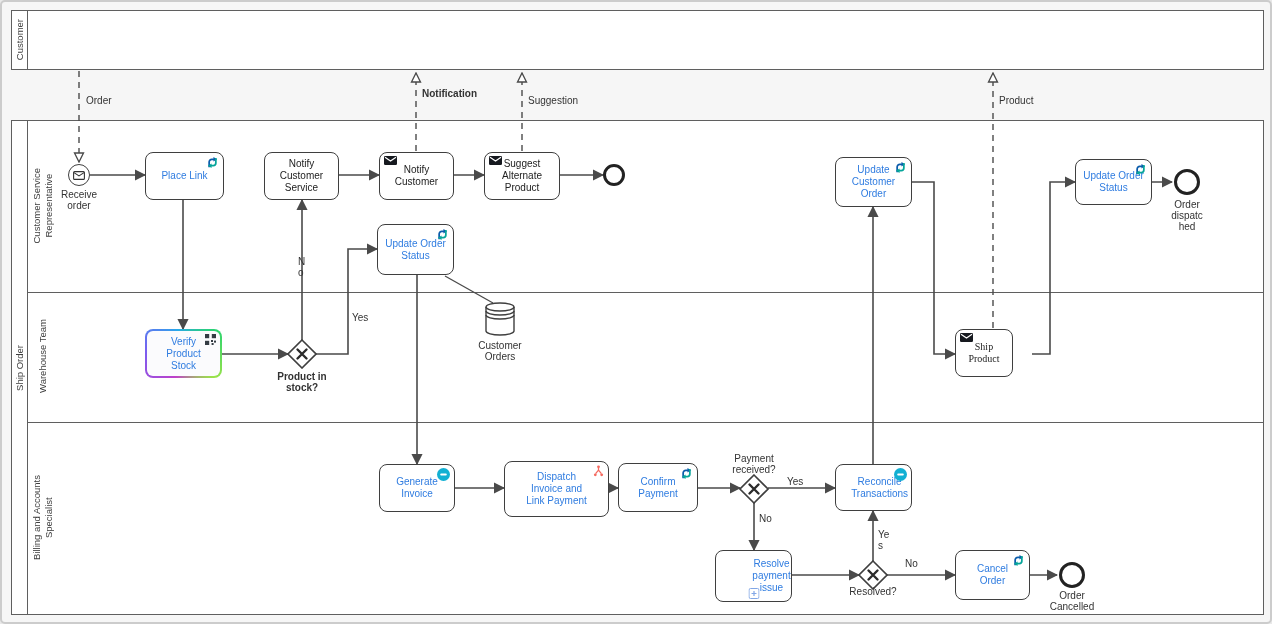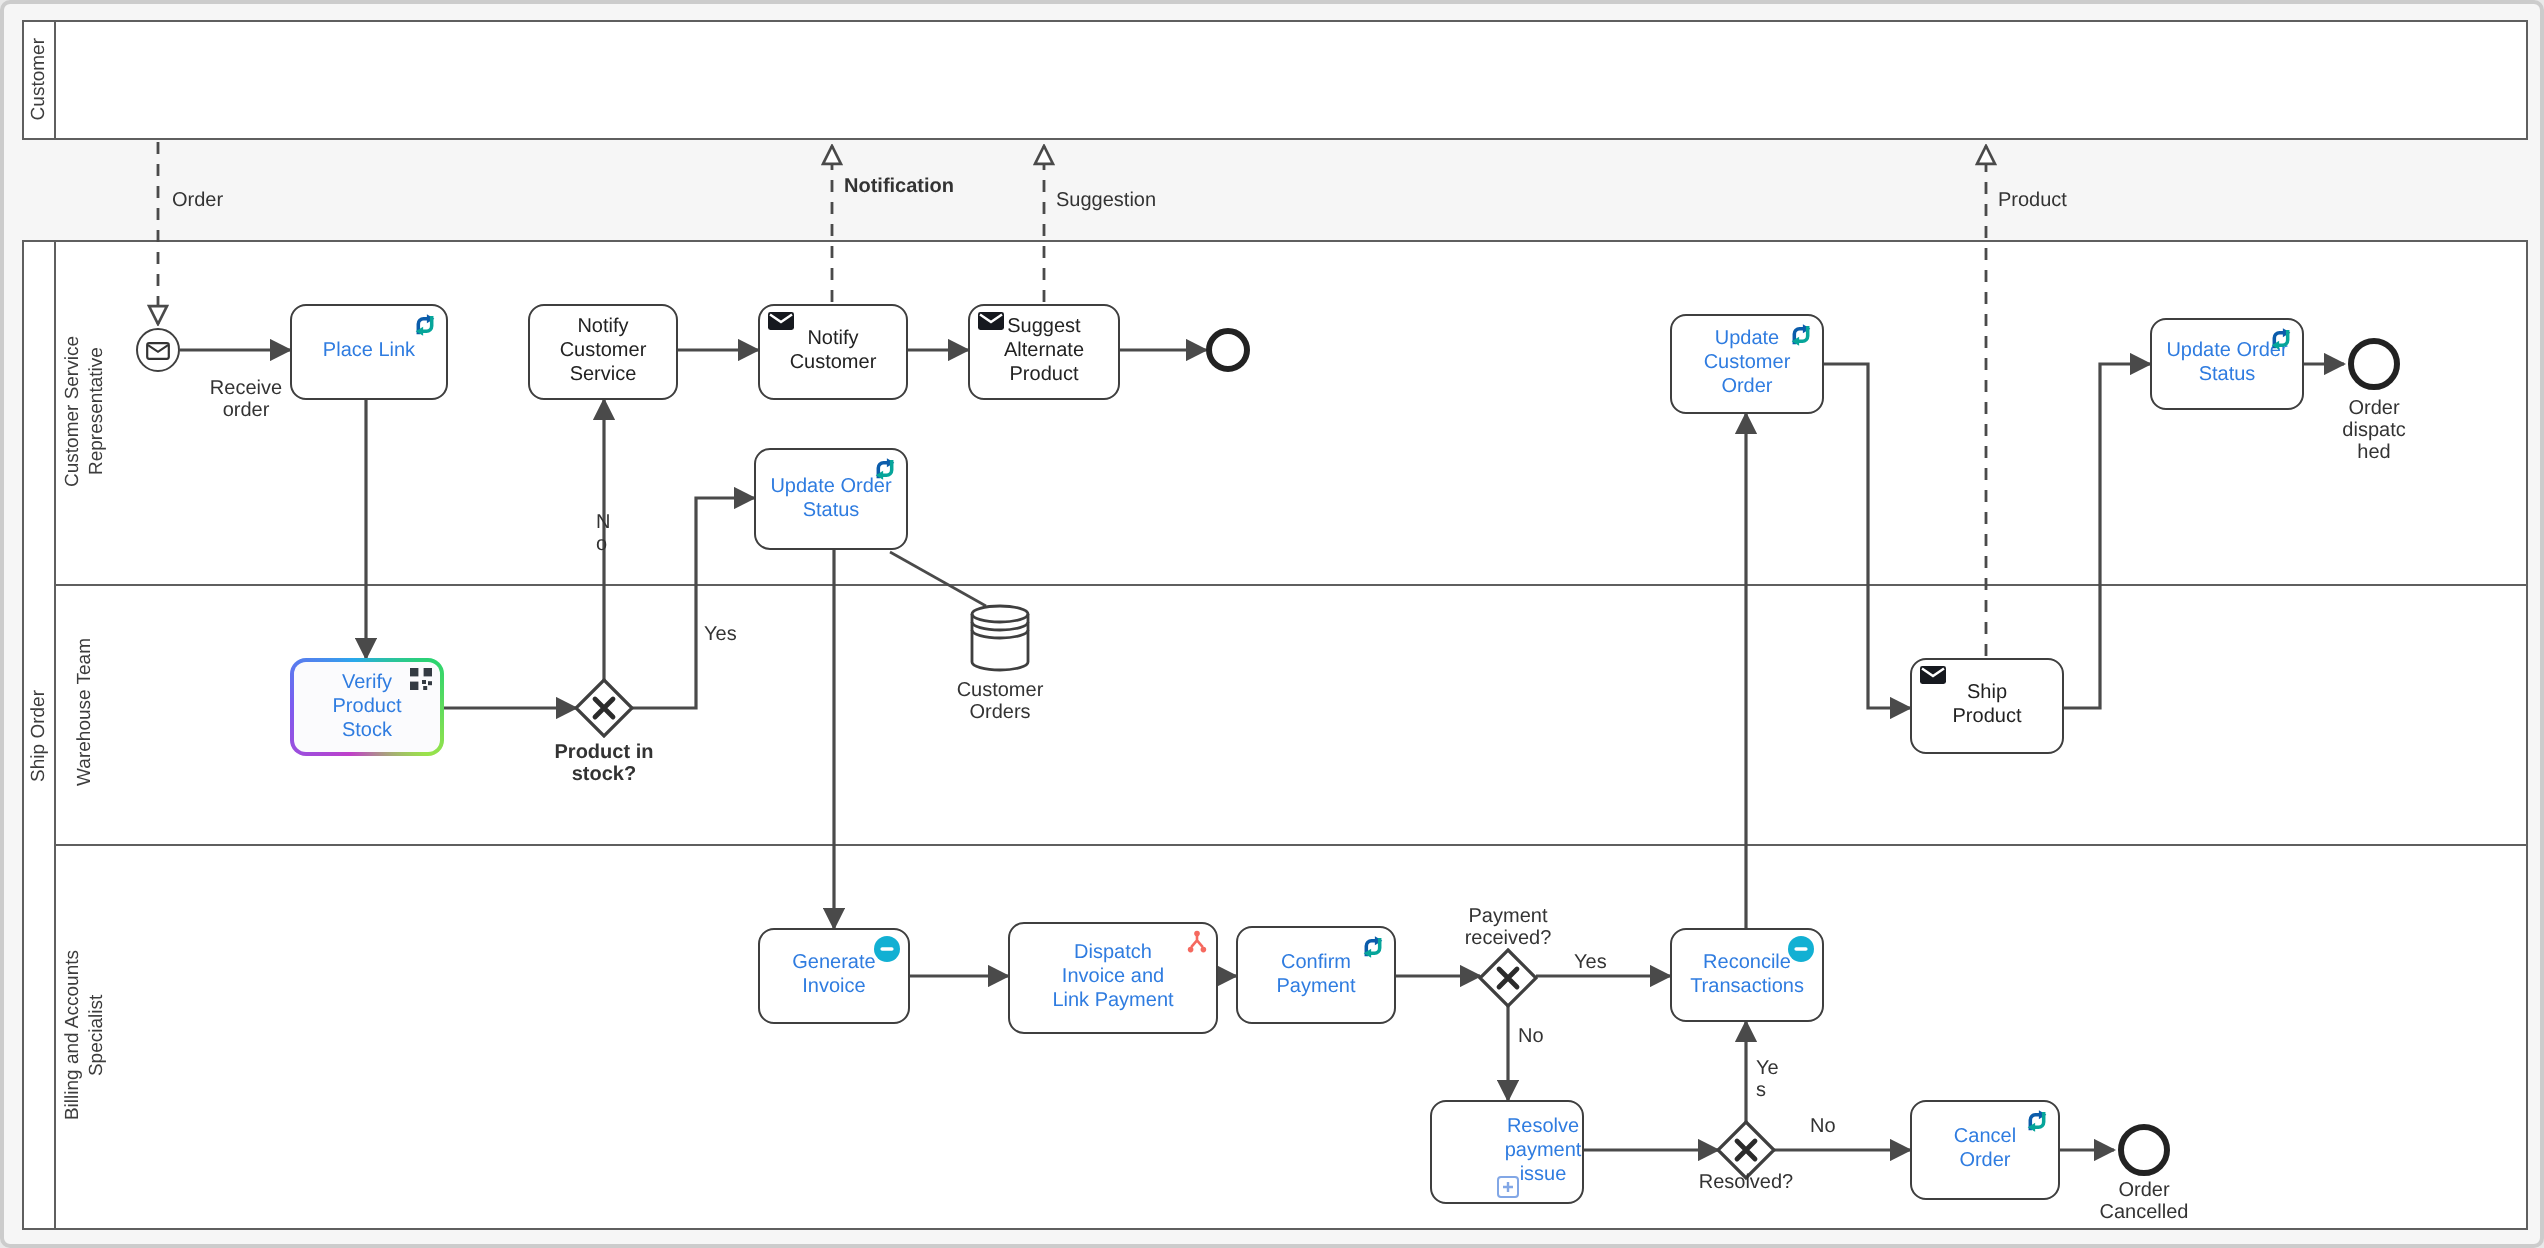--- a/index.html
+++ b/index.html
@@ -120,21 +120,21 @@
       <div class="edge-label" style="left: 84px; top: 93px;">Order</div>
       <div class="edge-label" style="left: 420px; top: 86px; font-weight: bold;">Notification</div>
       <div class="edge-label" style="left: 526px; top: 93px;">Suggestion</div>
       <div class="edge-label" style="left: 997px; top: 93px;">Product</div>
       <div class="event start" style="left: 66px; top: 162px; width: 22px; height: 22px;">
         <div style="line-height: 0;"><svg width="12" height="9" viewBox="0 0 12 9">
             <rect x="0.6" y="0.6" width="10.8" height="7.8" rx="1" fill="#fff" stroke="#333" stroke-width="1.1"></rect>
             <path d="M1 1.6 L6 4.9 L11 1.6" fill="none" stroke="#333" stroke-width="1.1"></path>
           </svg></div>
       </div>
-      <div class="node-ext-label" style="left: 54px; top: 187px; width: 46px; margin-left: 44px;">Receive
+      <div class="node-ext-label" style="left: 54px; top: 187px; width: 46px;">Receive
 order</div>
       <div class="task" style="left: 143px; top: 150px; width: 79px; height: 48px;">
         <div class="task-label blue">Place Link</div>
         <div class="task-icon pos-tr"><svg width="13" height="13" viewBox="0 0 14 14">
             <path d="M3.4 12 V6.4 A2.8 2.8 0 0 1 6.2 3.6 H8.6" fill="none" stroke="#0b5cab" stroke-width="1.9"></path>
             <path d="M8 1.2 L12 3.6 8 6 Z" fill="#0b5cab"></path>
             <path d="M10.6 2.2 v5.4 a2.8 2.8 0 0 1 -2.8 2.8 H5.4" fill="none" stroke="#06a59a" stroke-width="1.9"></path>
             <path d="M6 8 L2 10.4 6 12.8 Z" fill="#06a59a"></path>
           </svg></div>
       </div>
@@ -214,21 +214,21 @@
           <path d="M10.5 10.5 L19.5 19.5 M19.5 10.5 L10.5 19.5" stroke="#2b2b2b" stroke-width="2.4" stroke-linecap="round"></path>
         </svg></div>
       <div class="node-ext-label" style="left: 268px; top: 369px; width: 64px; font-weight: bold;">Product in
 stock?</div>
       <div class="datastore" style="left: 483px; top: 300px;"><svg width="30" height="34" viewBox="0 0 30 34">
           <path d="M1 5 a14 4 0 0 1 28 0 v24 a14 4 0 0 1 -28 0 Z" fill="#fff" stroke="#3f3f3f" stroke-width="1.4"></path>
           <path d="M1 5 a14 4 0 0 0 28 0 M1 9 a14 4 0 0 0 28 0 M1 13 a14 4 0 0 0 28 0" fill="none" stroke="#3f3f3f" stroke-width="1.4"></path>
         </svg></div>
       <div class="node-ext-label" style="left: 468px; top: 338px; width: 60px;">Customer
 Orders</div>
-      <div class="task" style="left: 953px; top: 327px; width: 77px; height: 48px;">
+      <div class="task" style="left: 953px; top: 327px; width: 58px; height: 48px; font-family: Liberation Serif, serif;">
         <div class="task-label">Ship
 Product</div>
         <div class="task-icon pos-tl"><svg width="13" height="9" viewBox="0 0 13 9">
             <rect width="13" height="9" rx="1.2" fill="#16191f"></rect>
             <path d="M1 1.2 L6.5 5 L12 1.2" fill="none" stroke="#fff" stroke-width="1.2"></path>
           </svg></div>
       </div>
       <div class="task" style="left: 377px; top: 462px; width: 76px; height: 48px;">
         <div class="task-label blue">Generate
 Invoice</div>
@@ -257,21 +257,21 @@
             <path d="M10.6 2.2 v5.4 a2.8 2.8 0 0 1 -2.8 2.8 H5.4" fill="none" stroke="#06a59a" stroke-width="1.9"></path>
             <path d="M6 8 L2 10.4 6 12.8 Z" fill="#06a59a"></path>
           </svg></div>
       </div>
       <div class="gateway" style="left: 737px; top: 472px;"><svg width="30" height="30" viewBox="0 0 30 30">
           <path d="M15 1 L29 15 15 29 1 15 Z" fill="#fff" stroke="#3f3f3f" stroke-width="1.6"></path>
           <path d="M10.5 10.5 L19.5 19.5 M19.5 10.5 L10.5 19.5" stroke="#2b2b2b" stroke-width="2.4" stroke-linecap="round"></path>
         </svg></div>
       <div class="node-ext-label" style="left: 717px; top: 451px; width: 70px;">Payment
 received?</div>
-      <div class="task" style="left: 833px; top: 462px; width: 77px; height: 47px;">
+      <div class="task" style="left: 833px; top: 462px; width: 77px; height: 47px; justify-content: flex-end;">
         <div class="task-label blue">Reconcile
 Transactions</div>
         <div class="task-icon pos-tr"><svg width="13" height="13" viewBox="0 0 13 13">
             <circle cx="6.5" cy="6.5" r="6.5" fill="#12b0d3"></circle>
             <rect x="3.2" y="5.6" width="6.6" height="1.8" rx="0.9" fill="#fff"></rect>
           </svg></div>
       </div>
       <div class="task" style="left: 713px; top: 548px; width: 77px; height: 52px; padding-left: 36px;">
         <div class="task-label blue">Resolve
 payment issue</div>

